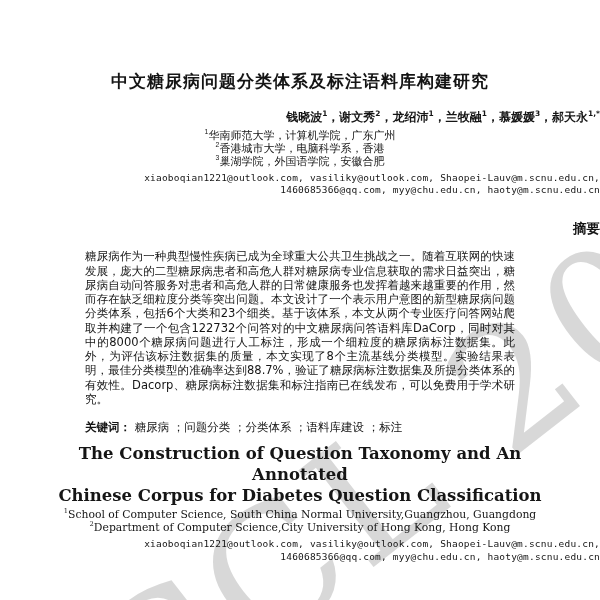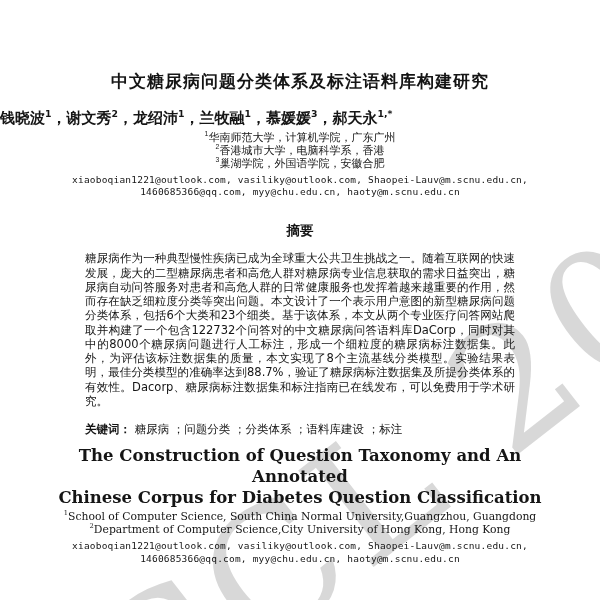--- a/index.html
+++ b/index.html
@@ -17,40 +17,40 @@
     color:rgba(125,125,125,0.30);
     pointer-events:none;
   }
   sup{font-size:0.62em;line-height:0;}
   .cn-title{
     margin:70px 40px 16px;text-align:center;
     font-family:"DejaVu Sans", sans-serif;
     font-size:17px;font-weight:bold;letter-spacing:1px;
   }
   .cn-authors{
-    margin-top:6px;text-align:left;
+    margin-top:6px;text-align:right;
     font-family:"DejaVu Sans", sans-serif;
-    font-size:15px;font-weight:bold;
+    font-size:12px;font-weight:bold;
   }
   .affils{
     margin-top:3px;text-align:center;line-height:1.2;
   }
   .affils.cn{font-family:Liberation Sans, sans-serif;font-size:11px;}
   .affils.en{font-family:"DejaVu Serif", serif;font-size:10.8px;}
   .emails{
-    text-align:center;line-height:1.3;
+    text-align:right;line-height:1.3;
     font-family:"DejaVu Sans Mono", monospace;
     font-size:9.5px;letter-spacing:0.2px;
   }
   .emails.cn{margin-top:3px;}
   .h-abstract{
     margin:24px 0 0;text-align:center;
     font-size:13.5px;font-weight:bold;
   }
-  .h-abstract.cnh{font-family:Liberation Serif, serif;}
+  .h-abstract.cnh{font-family:Liberation Serif, serif;text-align:right;}
   .cn-abstract{
     margin:11px 85px 0;
     font-family:"DejaVu Sans", sans-serif;
     font-size:11.5px;line-height:1.24;
     text-align:justify;
   }
   .keywords{
     margin:14px 85px 0;
     font-family:"DejaVu Sans", sans-serif;
     font-size:11.5px;

